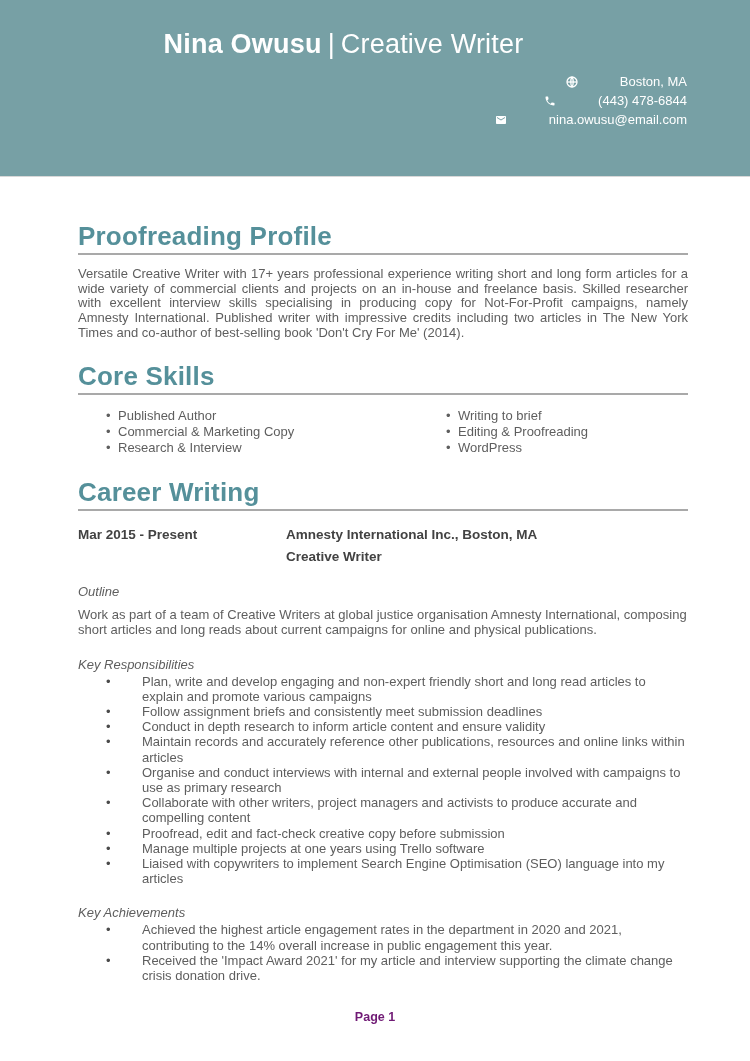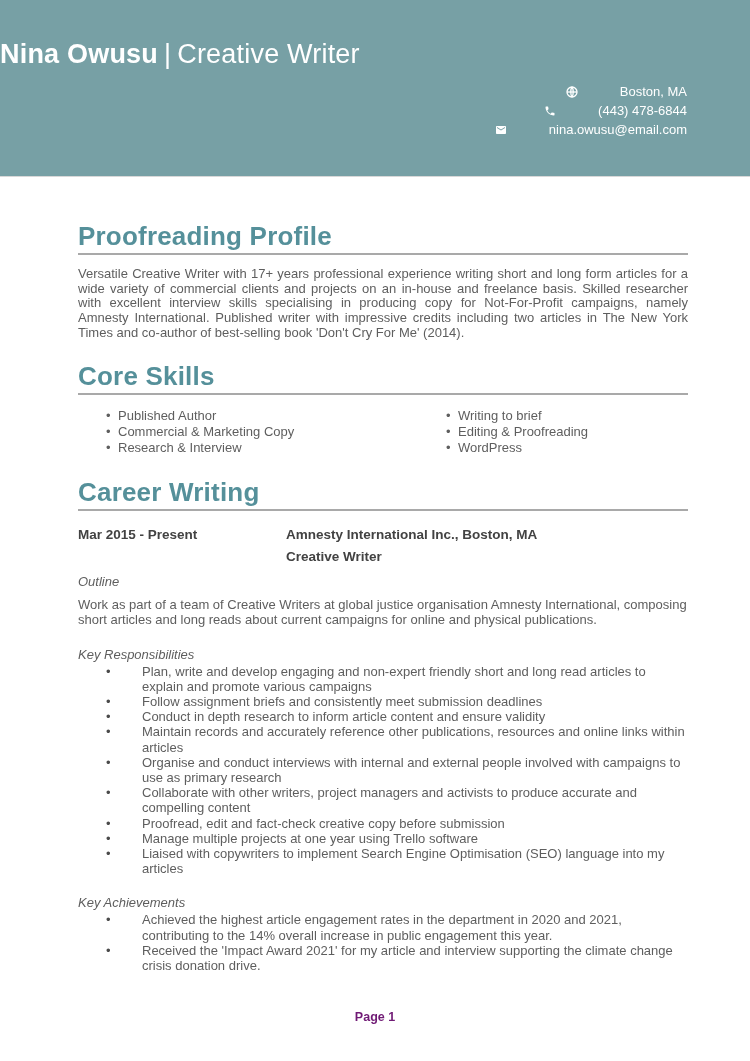--- a/index.html
+++ b/index.html
@@ -14,22 +14,22 @@
     display: flex;
     flex-direction: column;
     overflow: hidden;
   }
 
   
   .banner {
     height: 176px;
     background: var(--accent-banner, #77a0a5);
     color: #ffffff;
-    text-align: left;
-    padding: 37px 63px 0 0;
+    text-align: center;
+    padding: 27px 63px 0 0;
     box-shadow: 0 1px 0 #d8d8d8;
     flex: 0 0 auto;
   }
   .name-line {
     font-size: 27px;
     line-height: 34px;
     letter-spacing: 0.2px;
     white-space: nowrap;
   }
   .name-line .name { font-weight: 700; }
@@ -103,21 +103,21 @@
   }
   .job-company div { line-height: 15px; }
   .job-company .job-role { margin-top: 7px; }
 
   .sub-label {
     font-style: italic;
     color: #5e5e5e;
     font-size: 13px;
     line-height: 15px;
   }
-  .outline-label { margin-top: 10px; }
+  .outline-label { margin-top: 20px; }
   .outline-text { margin-top: 9px; line-height: 1.15; }
 
   .resp-label, .ach-label { margin-top: 19px; }
 
   .dash-list { list-style: none; margin-top: 2px; }
   .dash-list li {
     position: relative;
     padding-left: 64px;
     font-size: 13px;
     color: #5e5e5e;
@@ -222,21 +222,21 @@
 
       <div class="sub-label resp-label">Key Responsibilities</div>
       <ul class="dash-list">
         <li>Plan, write and develop engaging and non-expert friendly short and long read articles to explain and promote various campaigns</li>
         <li>Follow assignment briefs and consistently meet submission deadlines</li>
         <li>Conduct in depth research to inform article content and ensure validity</li>
         <li>Maintain records and accurately reference other publications, resources and online links within articles</li>
         <li>Organise and conduct interviews with internal and external people involved with campaigns to use as primary research</li>
         <li>Collaborate with other writers, project managers and activists to produce accurate and compelling content</li>
         <li>Proofread, edit and fact-check creative copy before submission</li>
-        <li>Manage multiple projects at one year using Trello software</li>
+        <li>Manage multiple projects at one years using Trello software</li>
         <li>Liaised with copywriters to implement Search Engine Optimisation (SEO) language into my articles</li>
       </ul>
 
       <div class="sub-label ach-label">Key Achievements</div>
       <ul class="dash-list">
         <li>Achieved the highest article engagement rates in the department in 2020 and 2021, contributing to the 14% overall increase in public engagement this year.</li>
         <li>Received the 'Impact Award 2021' for my article and interview supporting the climate change crisis donation drive.</li>
       </ul>
     </section>
 

